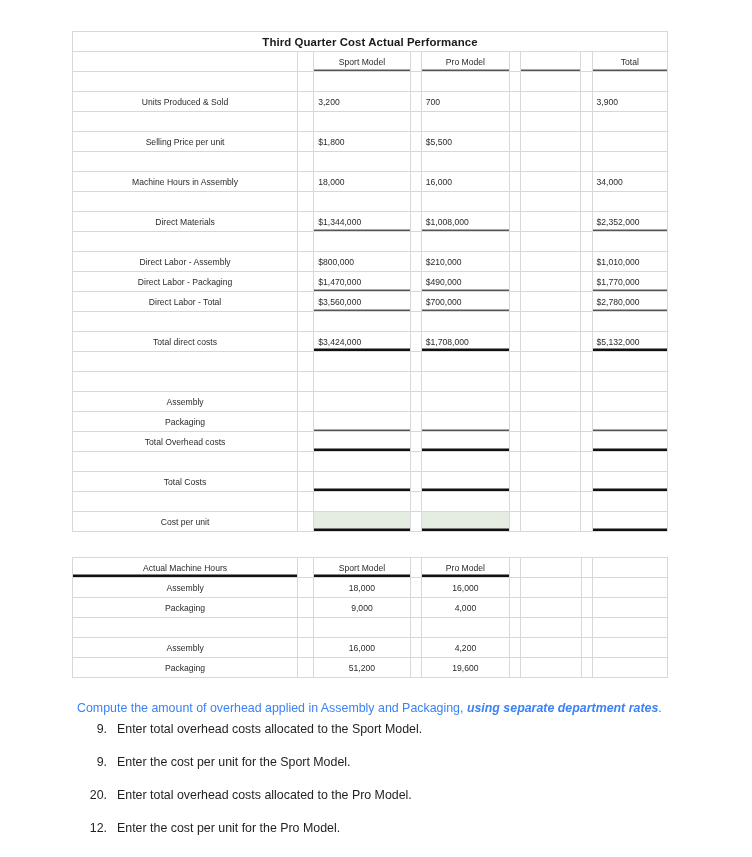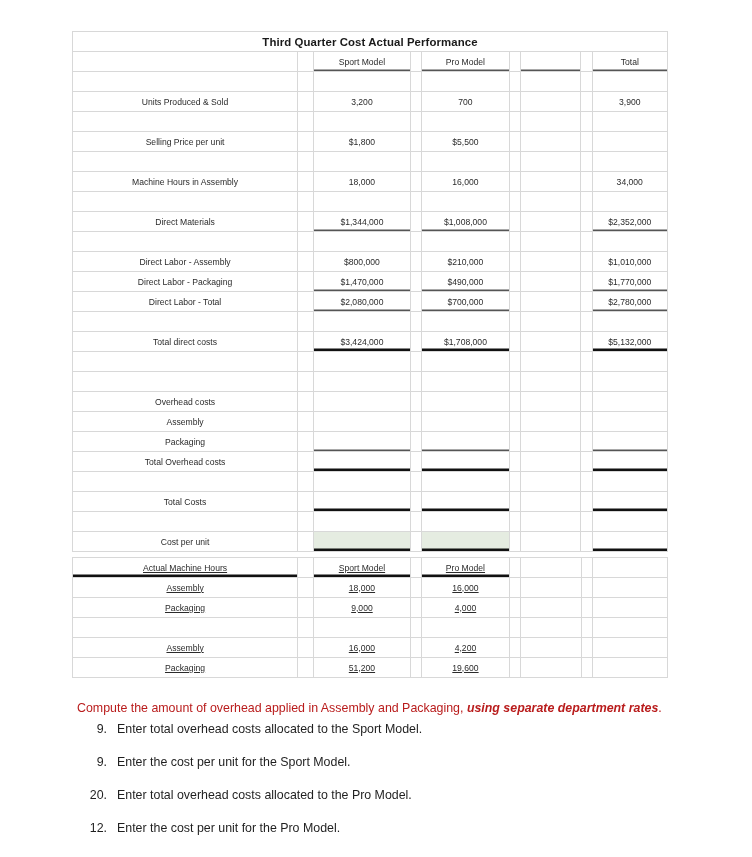--- a/index.html
+++ b/index.html
@@ -23,21 +23,21 @@
     padding:0 4px;
     height:19px;
     vertical-align:middle;
     white-space:nowrap;
     overflow:hidden;
   }
   
   table.sheet{border:1px solid #c9c9c9;}
 
   .lbl{text-align:center;}
-  .num{text-align:center;padding-right:8px;margin-top:24px;}
+  .num{text-align:left;padding-right:8px;margin-top:24px;}
   .ctr{text-align:center;}
   .hdr{text-align:center;}
 
   
   .ind1{padding-left:14px;}
 
   
   .u-thin{box-shadow:inset 0 -1.6px 0 0 #555;}
   .u-thick{box-shadow:inset 0 -2.4px 0 0 #111;}
 
@@ -47,28 +47,28 @@
   .title{
     text-align:center;
     font-weight:bold;
     font-size:11.4px;
     color:#1a1a1a;
     letter-spacing:.1px;
   }
 
   
   #main-table{position:absolute;left:72px;top:31px;width:596px;}
-  #machine-table{position:absolute;left:72px;top:557px;width:596px;text-decoration:underline;}
+  #machine-table{position:absolute;left:72px;top:557px;width:596px;}
   #prompt{position:absolute;left:77px;top:700px;width:600px;}
 
   
   .prompt-lead{
     font-size:12.4px;
     line-height:16.5px;
-    color:#b91c1c;
+    color:#3b82f6;
   }
   .prompt-lead b{font-weight:bold;font-style:italic;}
   ol.qs{
     list-style:none;
     margin:4px 0 0 0;
     padding:0;
   }
   ol.qs li{
     font-size:12.4px;
     line-height:16px;
@@ -237,21 +237,21 @@
           <td></td>
           <td class="num u-thin">$490,000</td>
           <td></td>
           <td class="num"></td>
           <td></td>
           <td class="num u-thin">$1,770,000</td>
         </tr>
         <tr>
           <td class="lbl">Direct Labor - Total</td>
           <td></td>
-          <td class="num u-thin">$2,080,000</td>
+          <td class="num u-thin">$3,560,000</td>
           <td></td>
           <td class="num u-thin">$700,000</td>
           <td></td>
           <td class="num"></td>
           <td></td>
           <td class="num u-thin">$2,780,000</td>
         </tr>
         <tr>
           <td></td>
           <td></td>
@@ -288,31 +288,20 @@
         <tr>
           <td></td>
           <td></td>
           <td></td>
           <td></td>
           <td></td>
           <td></td>
           <td></td>
           <td></td>
           <td></td>
-        </tr>
-        <tr>
-          <td class="lbl">Overhead costs</td>
-          <td></td>
-          <td class="num"></td>
-          <td></td>
-          <td class="num"></td>
-          <td></td>
-          <td class="num"></td>
-          <td></td>
-          <td class="num"></td>
         </tr>
         <tr>
           <td class="lbl ind1">Assembly</td>
           <td></td>
           <td class="num"></td>
           <td></td>
           <td class="num"></td>
           <td></td>
           <td class="num"></td>
           <td></td>

